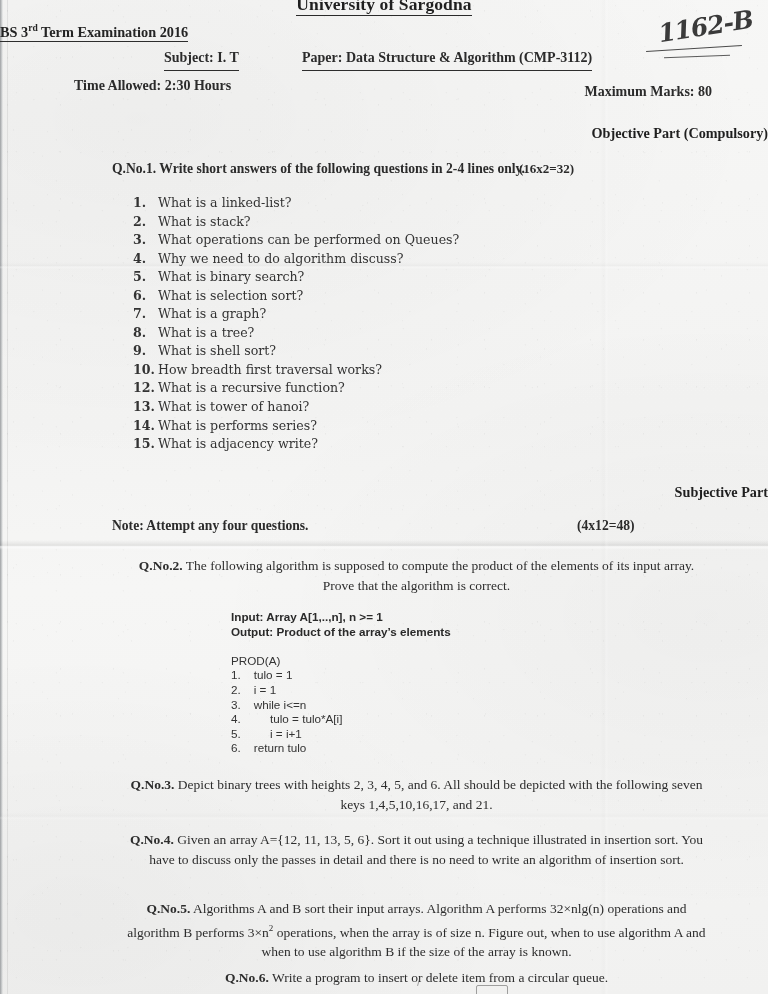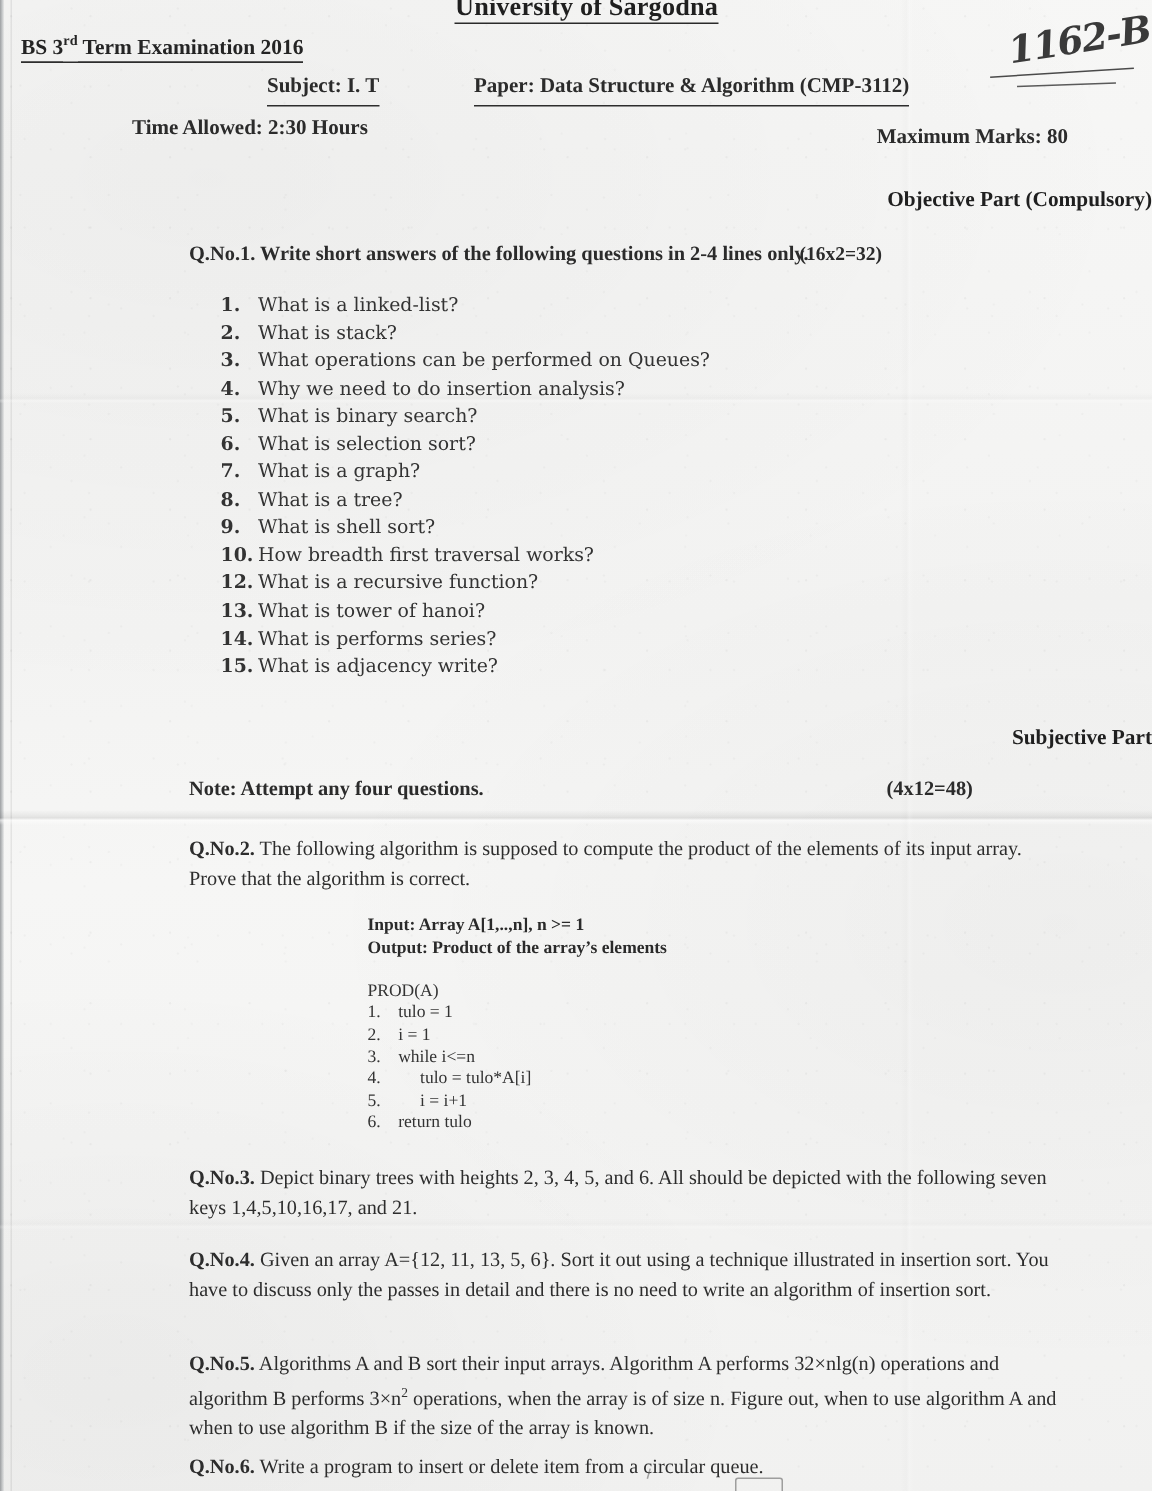--- a/index.html
+++ b/index.html
@@ -105,21 +105,20 @@
       radial-gradient(circle at 72% 88%, rgba(0,0,0,.07) 0.5px, transparent 1px),
       radial-gradient(circle at 51% 33%, rgba(0,0,0,.06) 0.5px, transparent 1px);
     background-size: 53px 47px, 71px 63px, 43px 59px, 67px 41px, 59px 73px, 47px 53px, 83px 67px;
   }
 
   
   .content {
     position: absolute;
     inset: 0;
     z-index: 3;
-    margin-left: 14px;
   }
 
   
   .univ-title {
     position: absolute;
     top: -6px; left: 0; right: 0;
     text-align: center;
     font-size: 17.5px;
     font-weight: bold;
     letter-spacing: .1px;
@@ -272,43 +271,43 @@
   .note-marks {
     position: absolute;
     top: 518px; left: 577px;
     font-size: 13.6px;
     font-weight: bold;
   }
 
   
   .question {
     position: absolute;
-    left: 112px;
+    left: 124px;
     width: 585px;
     font-size: 13.5px;
     line-height: 19.5px;
-    text-align: left;
+    text-align: center;
     color: #2d2d2d;
   }
   .question .qno {
     font-weight: bold;
   }
   #q2 { top: 556px; }
   #q3 { top: 775px; }
   #q4 { top: 830px; }
   #q5 { top: 899px; }
   #q6 { top: 968px; }
 
   sup.sq { font-size: 9px; vertical-align: super; }
 
   
   .code-block {
     position: absolute;
     top: 610px; left: 231px;
-    font-family: Liberation Serif, serif;
+    font-family: Liberation Sans, sans-serif;
     font-size: 11.7px;
     line-height: 14.6px;
     white-space: pre;
     color: #333;
   }
   .code-block .strong { font-weight: bold; color: #2a2a2a; }
 
   
   .pencil-box {
     position: absolute;
@@ -377,21 +376,21 @@
         <li>
           <span class="num">2.</span>
           <span class="qtext">What is stack?</span>
         </li>
         <li>
           <span class="num">3.</span>
           <span class="qtext">What operations can be performed on Queues?</span>
         </li>
         <li>
           <span class="num">4.</span>
-          <span class="qtext">Why we need to do insertion analysis?</span>
+          <span class="qtext">Why we need to do algorithm discuss?</span>
         </li>
         <li>
           <span class="num">5.</span>
           <span class="qtext">What is binary search?</span>
         </li>
         <li>
           <span class="num">6.</span>
           <span class="qtext">What is selection sort?</span>
         </li>
         <li>

